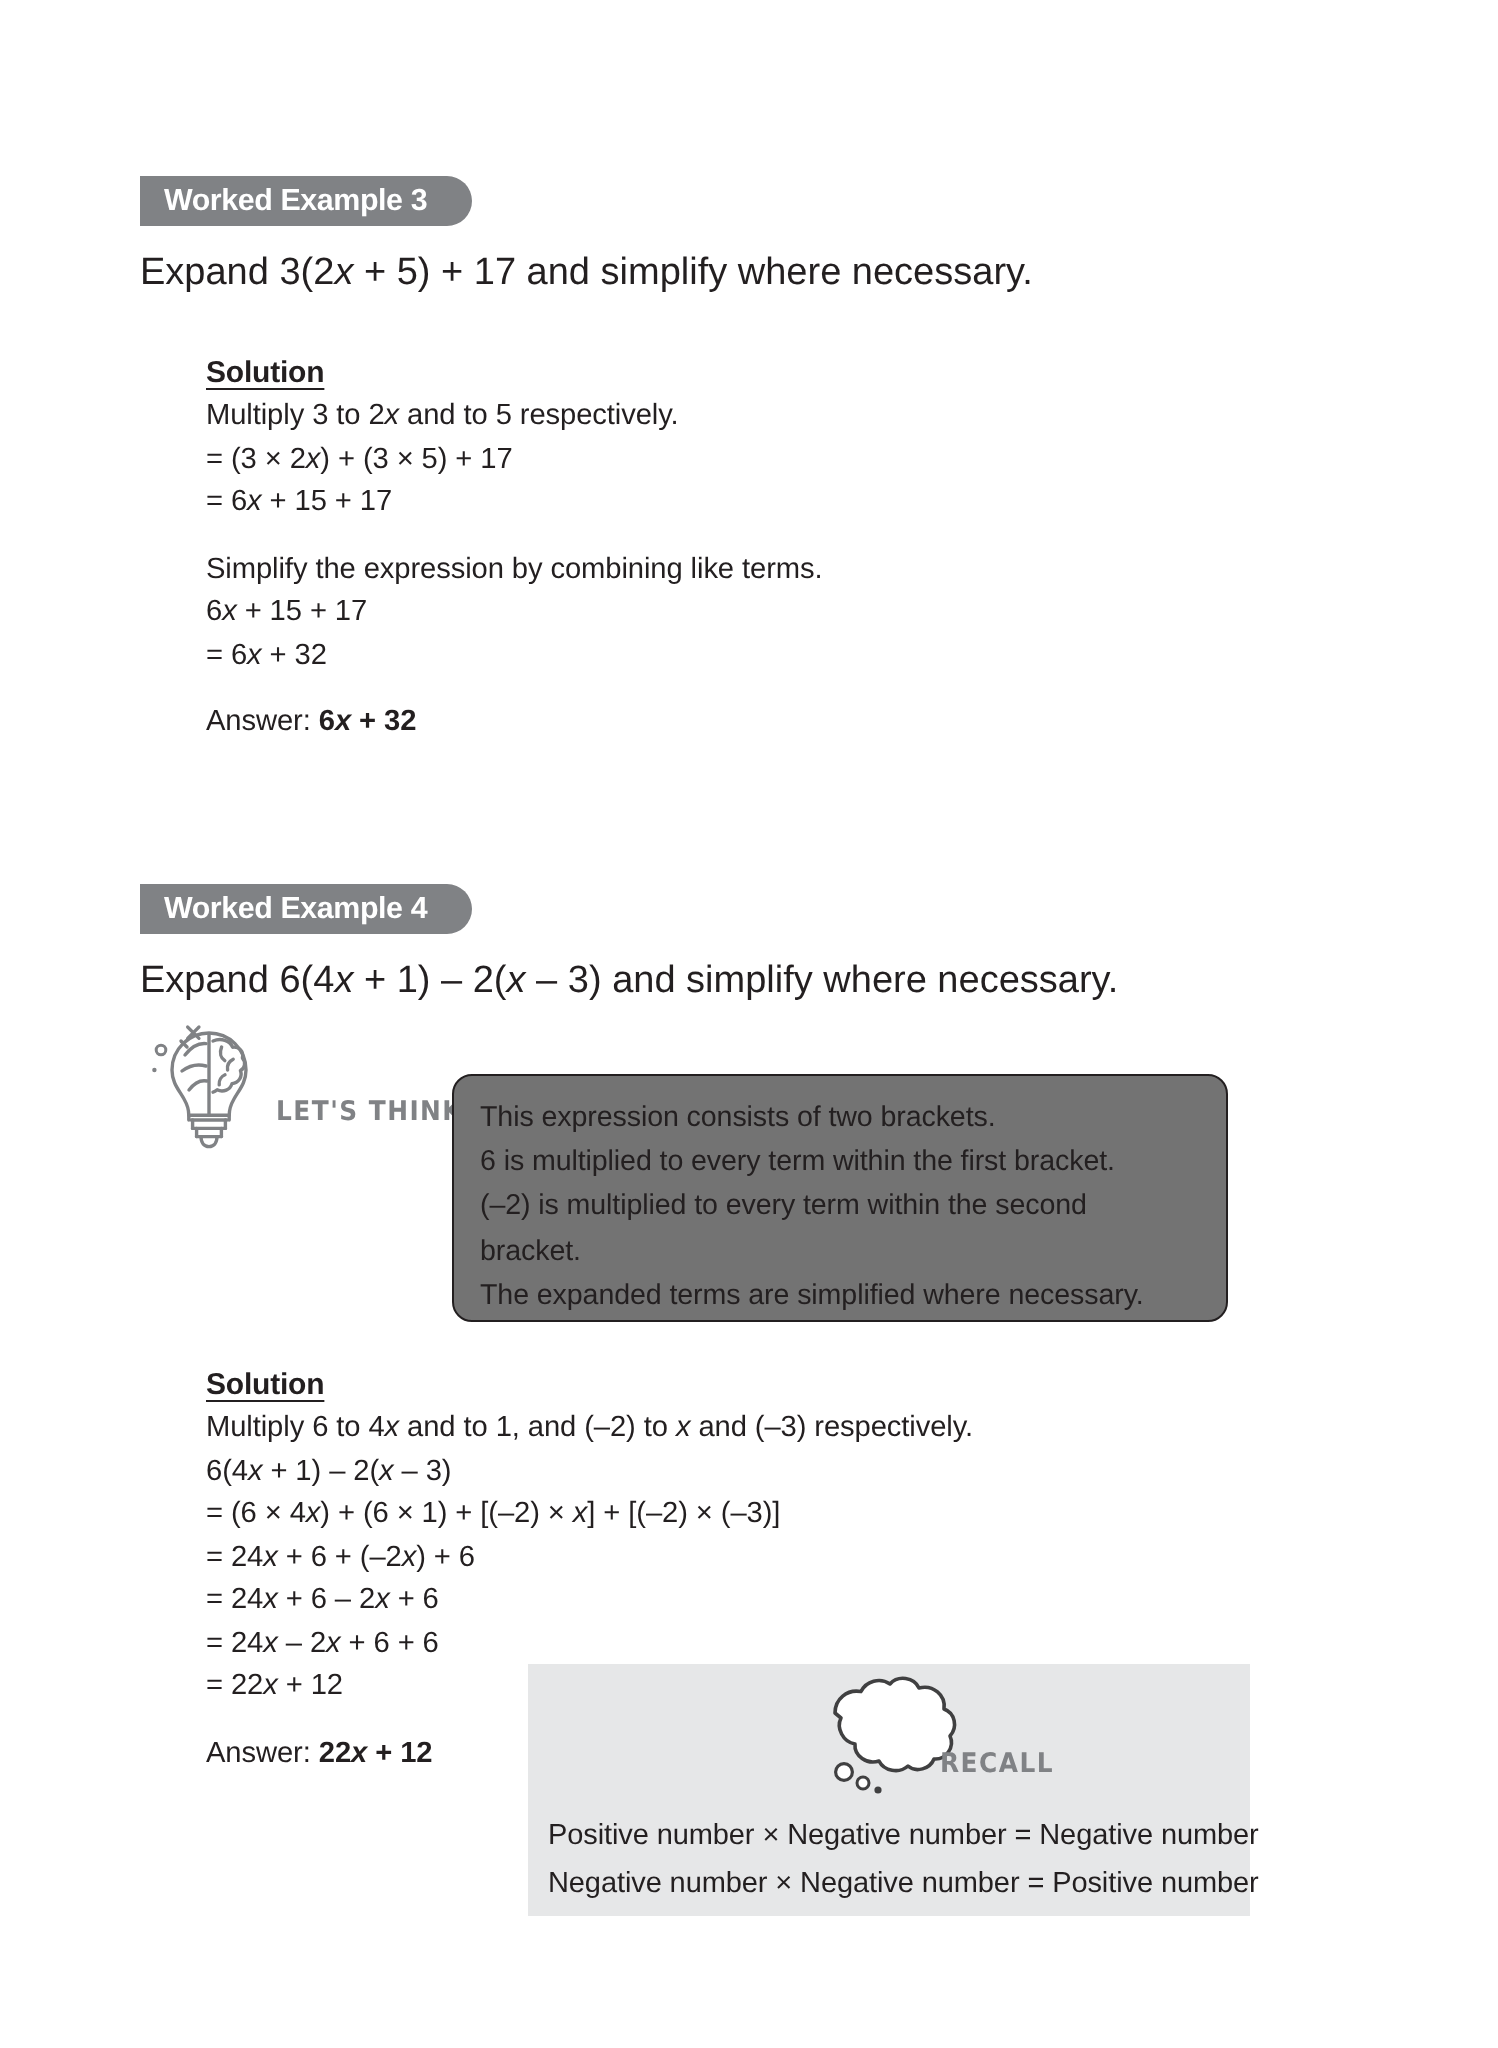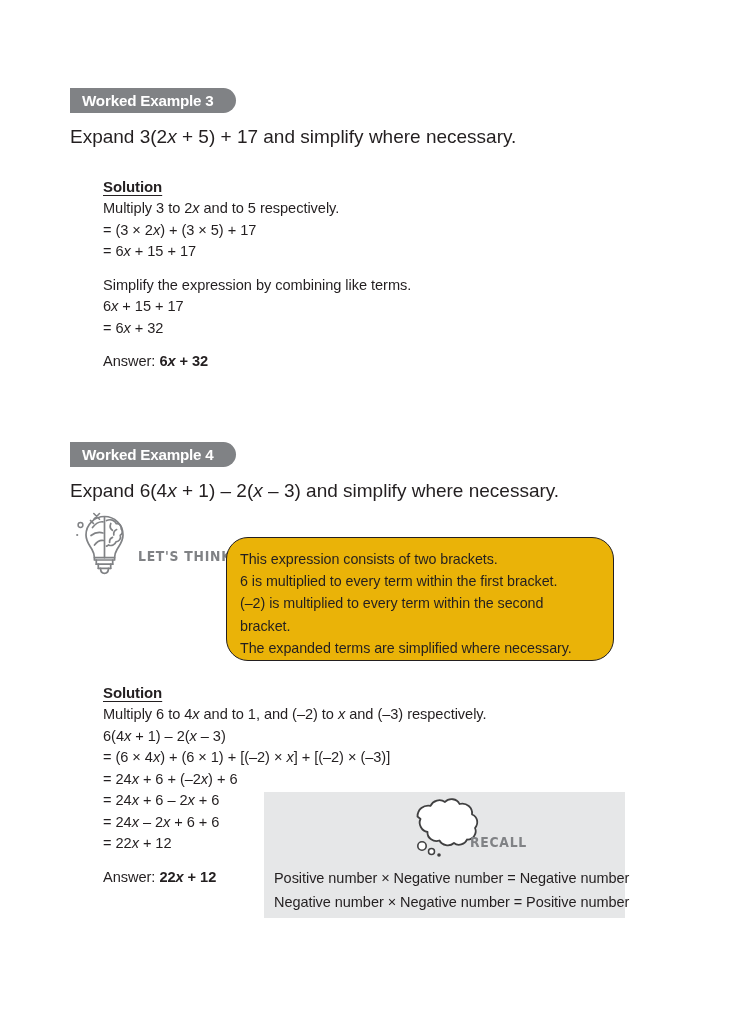--- a/index.html
+++ b/index.html
@@ -133,37 +133,37 @@
     white-space: nowrap;
   }
 
   .think-bubble {
     position: absolute;
     left: 226px;
     top: 537px;
     width: 388px;
     height: 124px;
     border: 1.6px solid #231f20;
-    border-radius: 22px;
-    background: #eab308;
+    border-radius: 10px;
+    background: #737373;
     box-sizing: border-box;
     padding: 10px 14px 0 13px;
   }
   .think-bubble .tb-line {
     font-size: 14.3px;
     line-height: 22.2px;
     color: #231f20;
     letter-spacing: -0.05px;
   }
 
   
   .recall-box {
     position: absolute;
     left: 264px;
-    top: 792px;
+    top: 832px;
     width: 361px;
     height: 126px;
     background: #e6e7e8;
   }
   .recall-icon {
     position: absolute;
     left: 128px;
     top: 4px;
     width: 118px;
     height: 62px;

